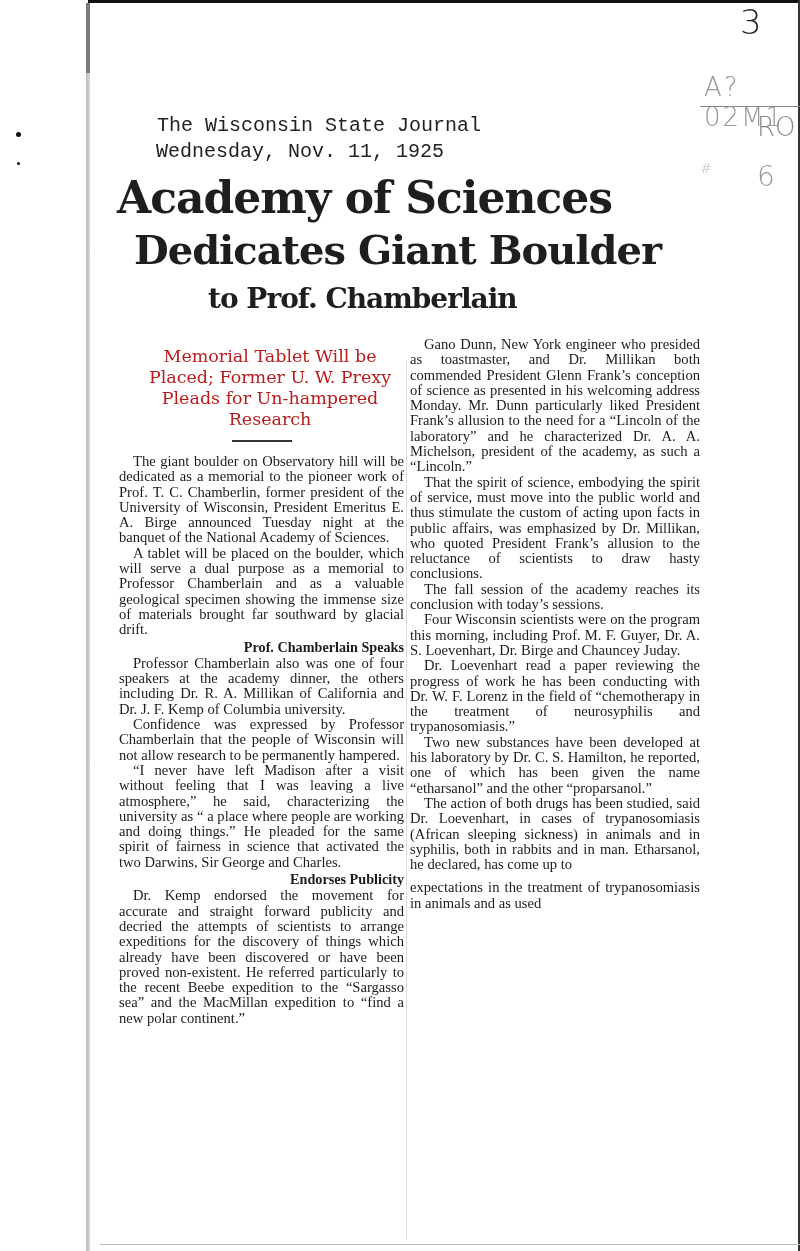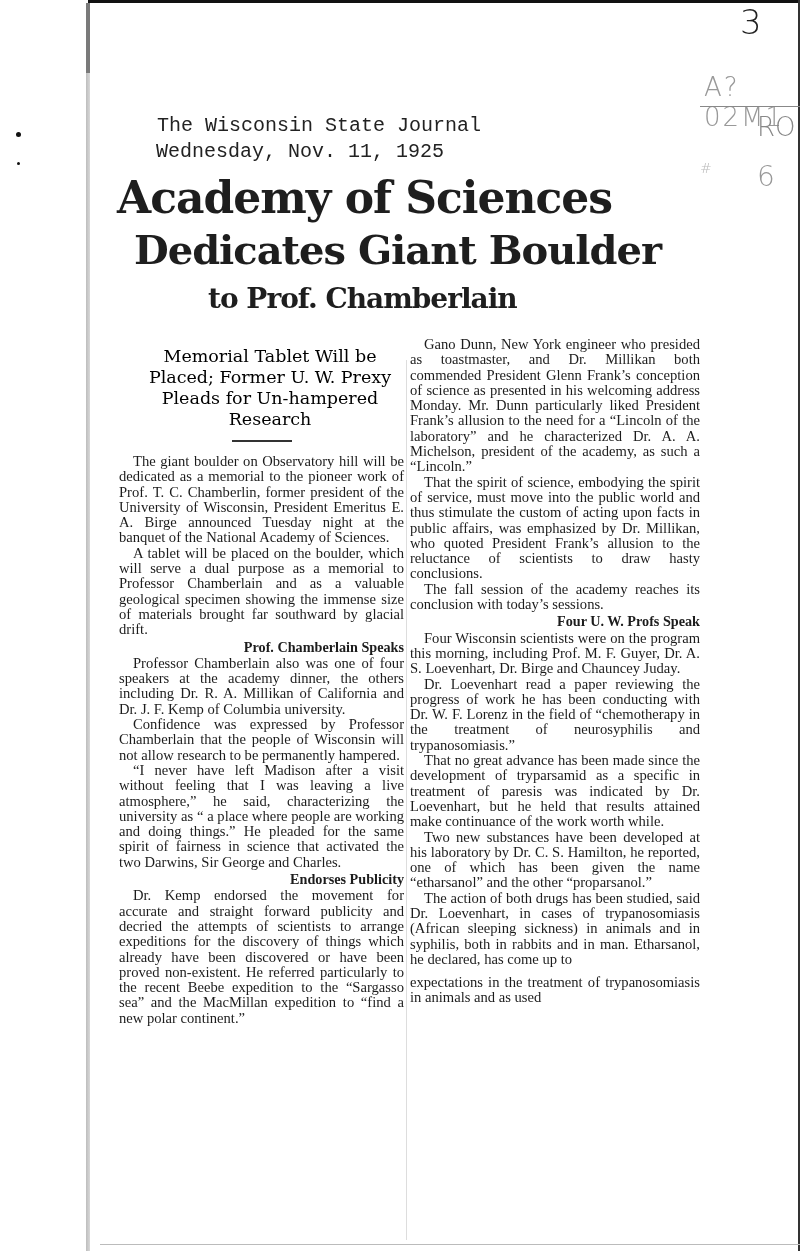--- a/index.html
+++ b/index.html
@@ -32,21 +32,21 @@
   .headline { position: absolute; font-family: "DejaVu Serif", serif; font-weight: bold; color: #1e1e1e; white-space: nowrap; letter-spacing: -1px; }
   .hl-1 { left: 117px; top: 172px; font-size: 44px; }
   .hl-2 { left: 134px; top: 226px; font-size: 40px; }
   .hl-3 { left: 208px; top: 282px; font-size: 28px; }
 
   .column { position: absolute; font-family: "Liberation Serif", serif; font-size: 14.6px; line-height: 15.3px; color: #1c1c1c; text-align: justify; }
   .col-left { left: 119px; top: 346px; width: 285px; }
   .col-right { left: 410px; top: 337px; width: 290px; }
   .col-divider { position: absolute; left: 406px; top: 360px; width: 1px; height: 880px; background: #ddd; }
 
-  .deck { font-family: "DejaVu Serif", serif; font-size: 17.5px; line-height: 21px; text-align: center; color: #000000; margin: 0 0 8px 17px; }
+  .deck { font-family: "DejaVu Serif", serif; font-size: 17.5px; line-height: 21px; text-align: center; color: #b91c1c; margin: 0 0 8px 17px; }
   .deck-rule { width: 60px; height: 2px; background: #333; margin: 10px auto 12px auto; }
   .para { margin: 0; text-indent: 14px; }
   .subhead { margin: 2px 0 1px 0; text-align: right; font-weight: bold; font-size: 14.2px; }
   .col-right .para.first { text-indent: 14px; }
   .split-gap { height: 8px; }
 </style>
 </head>
 <body>
 
 <div class="top-edge"></div>
@@ -84,21 +84,19 @@
   <p class="para">Confidence was expressed by Professor Chamberlain that the people of Wisconsin will not allow research to be permanently hampered.</p>
   <p class="para">“I never have left Madison after a visit without feeling that I was leaving a live atmosphere,” he said, characterizing the university as “ a place where people are working and doing things.”  He pleaded for the same spirit of fairness in science that activated the two Darwins, Sir George and Charles.</p>
   <div class="subhead">Endorses Publicity</div>
   <p class="para">Dr. Kemp endorsed the movement for accurate and straight forward publicity and decried the attempts of scientists to arrange expeditions for the discovery of things which already have been discovered or have been proved non-existent. He referred particularly to the recent Beebe expedition to the “Sargasso sea” and the MacMillan expedition to “find a new polar continent.”</p>
 </div>
 
 <div class="column col-right">
   <p class="para first">Gano Dunn, New York engineer who presided as toastmaster, and Dr. Millikan both commended President Glenn Frank’s conception of science as presented in his welcoming address Monday. Mr. Dunn particularly liked President Frank’s allusion to the need for a “Lincoln of the laboratory” and he characterized Dr. A. A. Michelson, president of the academy, as such a “Lincoln.”</p>
   <p class="para">That the spirit of science, embodying the spirit of service, must move into the public world and thus stimulate the custom of acting upon facts in public affairs, was emphasized by Dr. Millikan, who quoted President Frank’s allusion to the reluctance of scientists to draw hasty conclusions.</p>
   <p class="para">The fall session of the academy reaches its conclusion with today’s sessions.</p>
-  <div class="subhead">Four U. W. Profs Speak</div>
   <p class="para">Four Wisconsin scientists were on the program this morning, including Prof. M. F. Guyer, Dr. A. S. Loevenhart, Dr. Birge and Chauncey Juday.</p>
   <p class="para">Dr. Loevenhart read a paper reviewing the progress of work he has been conducting with Dr. W. F. Lorenz in the field of “chemotherapy in the treatment of neurosyphilis and trypanosomiasis.”</p>
-  <p class="para">That no great advance has been made since the development of tryparsamid as a specific in treatment of paresis was indicated by Dr. Loevenhart, but he held that results attained make continuance of the work worth while.</p>
   <p class="para">Two new substances have been developed at his laboratory by Dr. C. S. Hamilton, he reported, one of which has been given the name “etharsanol” and the other “proparsanol.”</p>
   <p class="para">The action of both drugs has been studied, said Dr. Loevenhart, in cases of trypanosomiasis (African sleeping sickness) in animals and in syphilis, both in rabbits and in man. Etharsanol, he declared, has come up to</p>
   <div class="split-gap"></div>
   <p class="para" style="text-indent:0">expectations in the treatment of trypanosomiasis in animals and as used</p>
 </div>
 
 </body></html>

